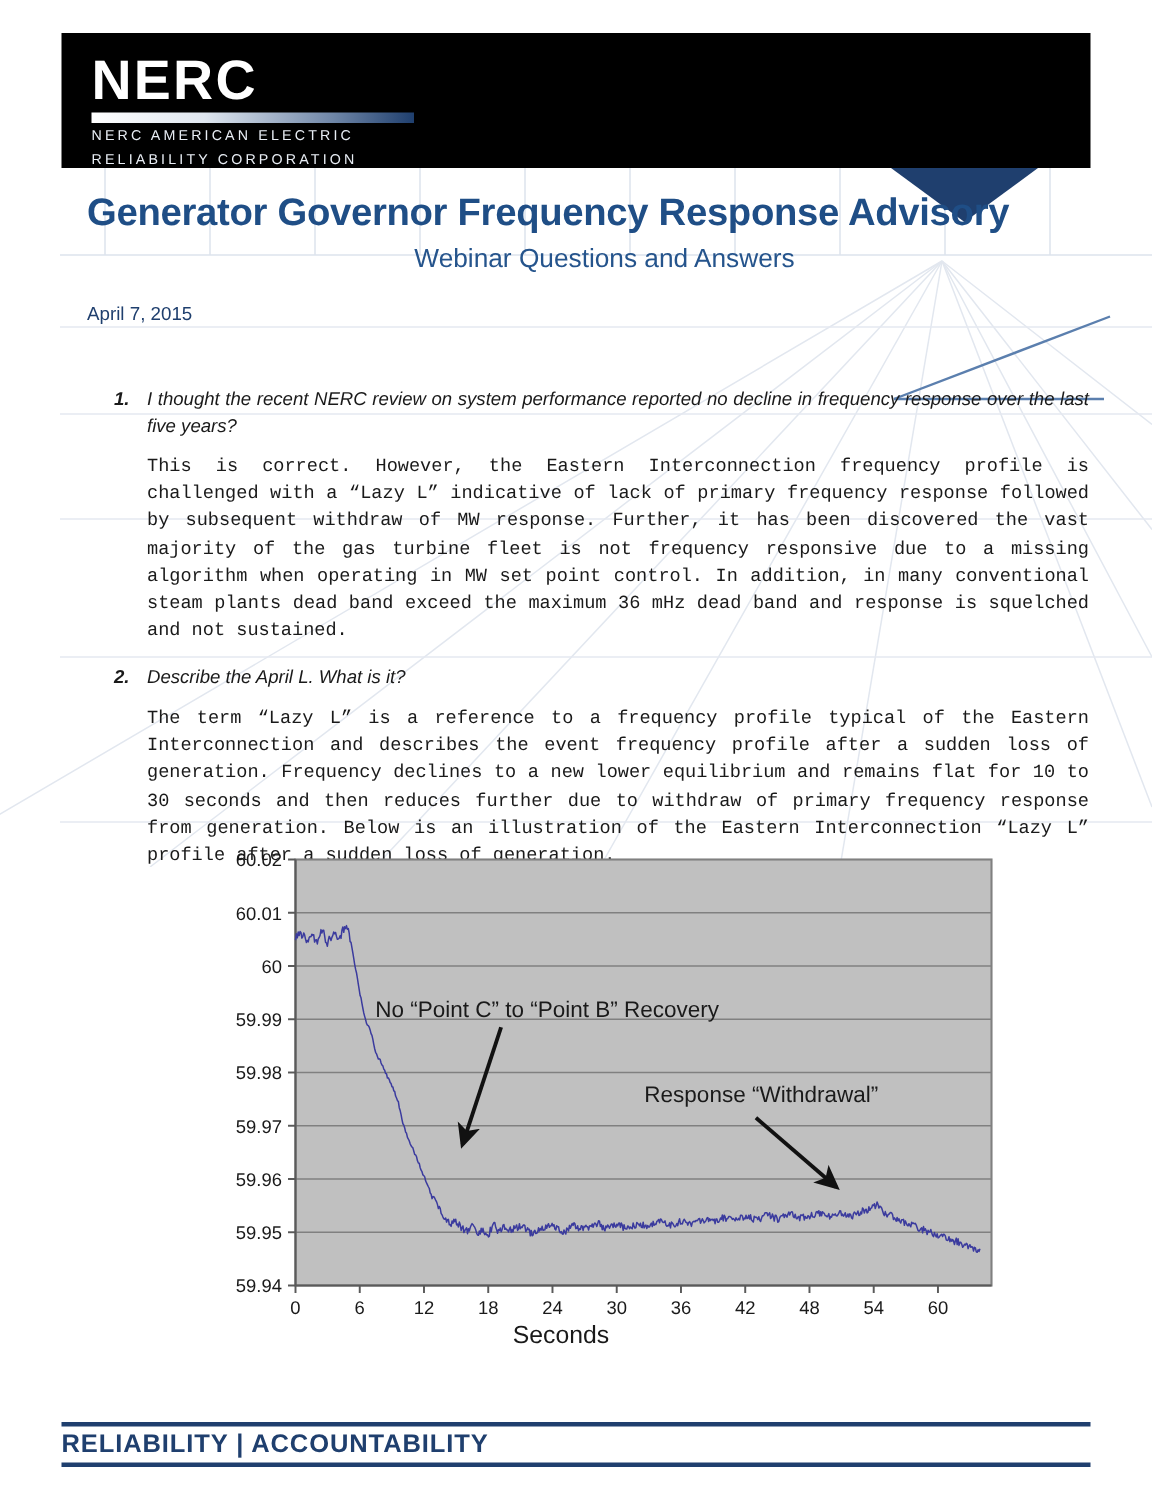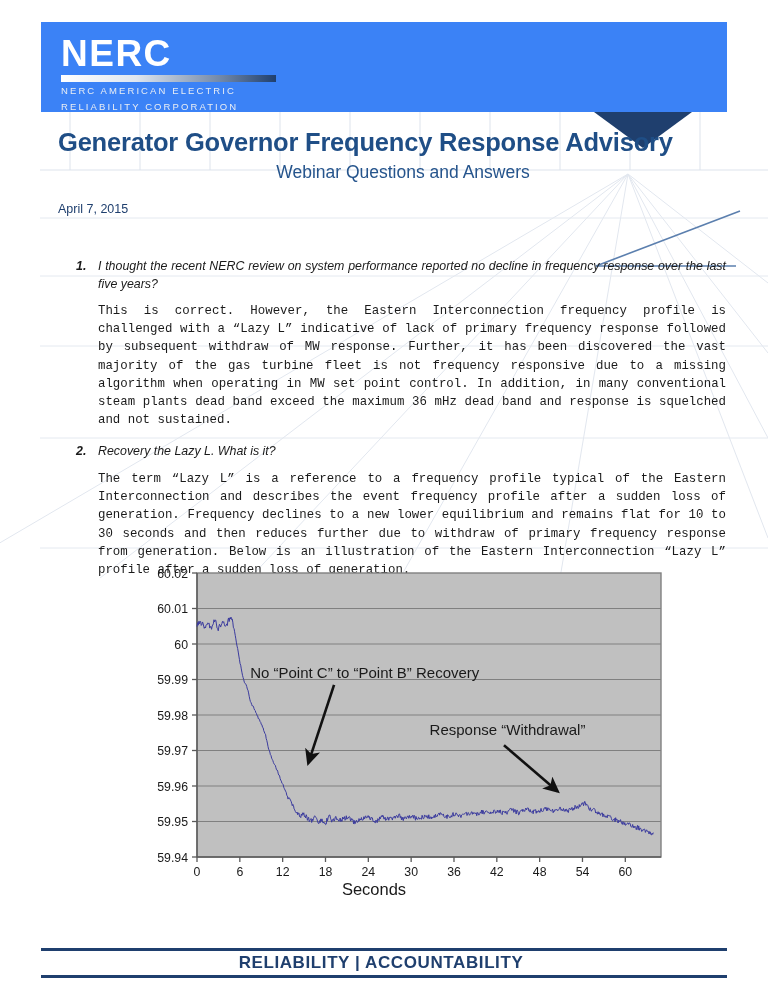--- a/index.html
+++ b/index.html
@@ -10,21 +10,21 @@
     font-family: "Liberation Sans", sans-serif;
     color:#231f20;
     position:relative;
     overflow:hidden;
   }
 
   
   #header-banner{
     position:absolute; left:41px; top:22px;
     width:686px; height:90px;
-    background:#3b82f6;
+    background:#000000;
     z-index:5;
   }
   #logo-block{ position:absolute; left:20px; top:13px; width:260px; }
   #logo-word{
     font-family:"Liberation Sans", sans-serif;
     font-weight:700;
     font-size:37px;
     letter-spacing:1.5px;
     color:#ffffff;
     line-height:38px;
@@ -106,21 +106,21 @@
   
   #chart-figure{
     position:absolute; left:0; top:556px; width:768px; height:345px; z-index:7;
   }
 
   
   #footer{ position:absolute; left:41px; top:948px; width:686px; z-index:7; }
   #footer-rule-top{ height:3px; background:#1f3f6e; }
   #footer-rule-bottom{ height:3px; background:#1f3f6e; }
   #footer-inner{
-    height:24px; display:flex; align-items:center; justify-content:center;
+    height:24px; display:flex; align-items:center; justify-content:flex-start;
     padding-right:6px;
   }
   #footer-text{
     font-size:17px; font-weight:700; color:#1f3f6e; letter-spacing:0.6px;
   }
 </style>
 </head>
 <body>
 
 <svg id="bg-grid" viewBox="0 0 768 470" preserveAspectRatio="none">
@@ -183,21 +183,21 @@
     <div class="q-row">
       <div class="q-num">1.</div>
       <div class="q-text">I thought the recent NERC review on system performance reported no decline in frequency response over the last five years?</div>
     </div>
     <div class="a-text">This is correct.  However, the Eastern Interconnection frequency profile is challenged with a “Lazy L” indicative of lack of primary frequency response followed by subsequent withdraw of MW response.  Further, it has been discovered the vast majority of the gas turbine fleet is not frequency responsive due to a missing algorithm when operating in MW set point control.  In addition, in many conventional steam plants dead band exceed the maximum 36 mHz dead band and response is squelched and not sustained.</div>
   </div>
 
   <div class="qa-item" id="qa-2">
     <div class="q-row">
       <div class="q-num">2.</div>
-      <div class="q-text">Recovery the Lazy L.  What is it?</div>
+      <div class="q-text">Describe the April L.  What is it?</div>
     </div>
     <div class="a-text">The term “Lazy L” is a reference to a frequency profile typical of the Eastern Interconnection and describes the event frequency profile after a sudden loss of generation.  Frequency declines to a new lower equilibrium and remains flat for 10 to 30 seconds and then reduces further due to withdraw of primary frequency response from generation. Below is an illustration of the Eastern Interconnection “Lazy L” profile after a sudden loss of generation.</div>
   </div>
 
 </div>
 
 <svg id="chart-figure" viewBox="0 0 768 345">
   <g id="chart-root">
       <rect x="197" y="17" width="464" height="284" fill="#c0c0c0"></rect>
       <line x1="197" y1="265.49999999998425" x2="661" y2="265.49999999998425" stroke="#808080" stroke-width="1"></line>

